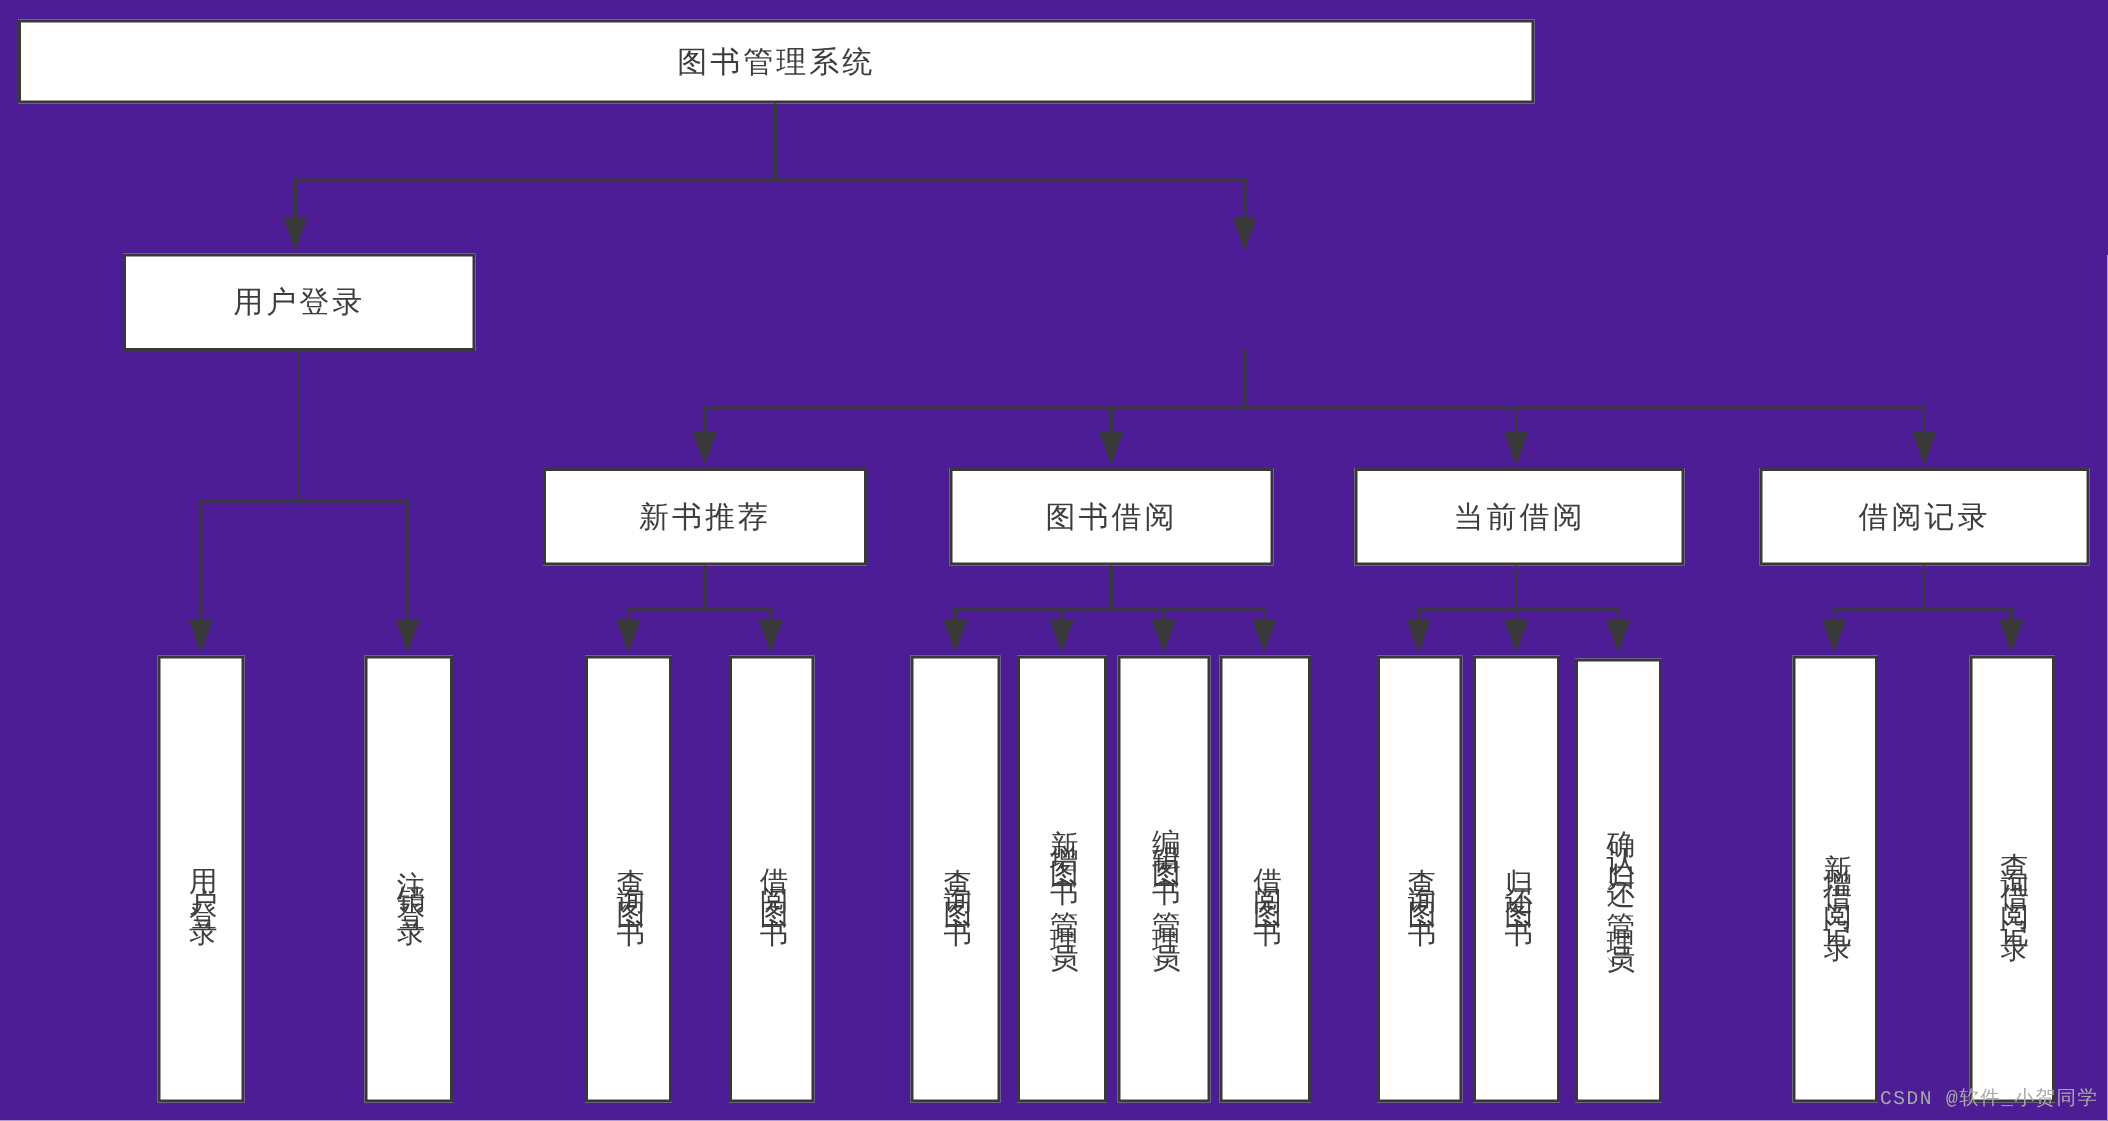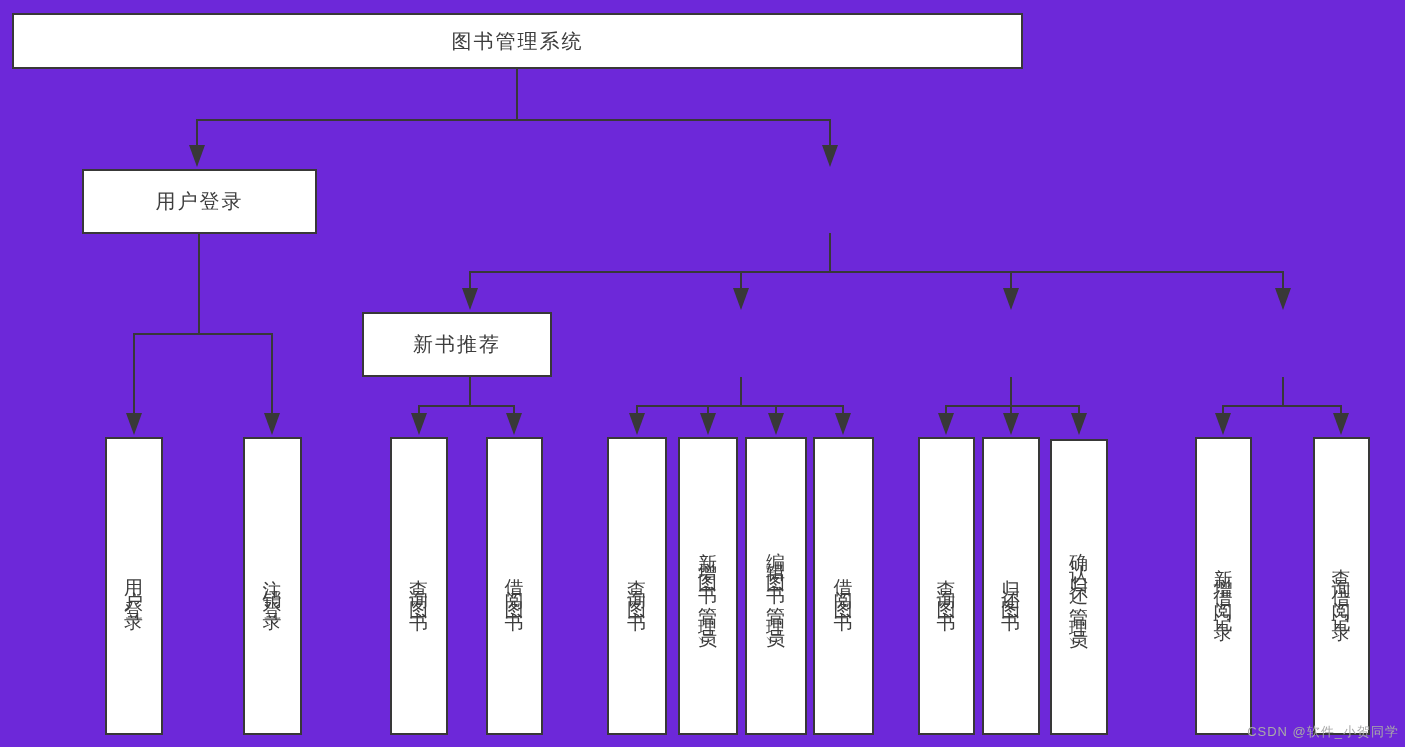--- a/index.html
+++ b/index.html
@@ -1,20 +1,20 @@
 <!DOCTYPE html>
 <html><head>
 <meta charset="utf-8">
 <style>
   html,body{margin:0;padding:0;background:#ffffff;}
   #canvas{
     position:relative;
     width:1405px;height:747px;
-    background:#6d28d9;
-    font-family:Liberation Sans, sans-serif;
+    background:#4c1d95;
+    font-family:Liberation Mono, monospace;
     overflow:hidden;
   }
   .node{
     position:absolute;
     box-sizing:border-box;
     border:2px solid #383838;
     background:#ffffff;
     display:flex;
     align-items:center;
     justify-content:center;
@@ -54,22 +54,31 @@
 <div id="canvas">
 
   <div class="node" style="left:12px;top:13px;width:1011px;height:56px;">
     <span class="h-label">图书管理系统</span>
   </div>
 
   <div class="node" style="left:82px;top:169px;width:235px;height:65px;">
     <span class="h-label">用户登录</span>
   </div>
 
-  <div class="node" style="left:362px;top:312px;width:190px;height:65px;">
+  <div class="node" style="left:362px;top:312px;width:216px;height:65px;">
     <span class="h-label">新书推荐</span>
+  </div>
+  <div class="node" style="left:633px;top:312px;width:216px;height:65px;">
+    <span class="h-label">图书借阅</span>
+  </div>
+  <div class="node" style="left:903px;top:312px;width:220px;height:65px;">
+    <span class="h-label">当前借阅</span>
+  </div>
+  <div class="node" style="left:1173px;top:312px;width:220px;height:65px;">
+    <span class="h-label">借阅记录</span>
   </div>
 
   <div class="node" style="left:105px;top:437px;width:58px;height:298px;">
     <span class="v-label">用户登录</span>
   </div>
   <div class="node" style="left:243px;top:437px;width:59px;height:298px;">
     <span class="v-label">注销登录</span>
   </div>
 
   <div class="node" style="left:390px;top:437px;width:58px;height:298px;">

